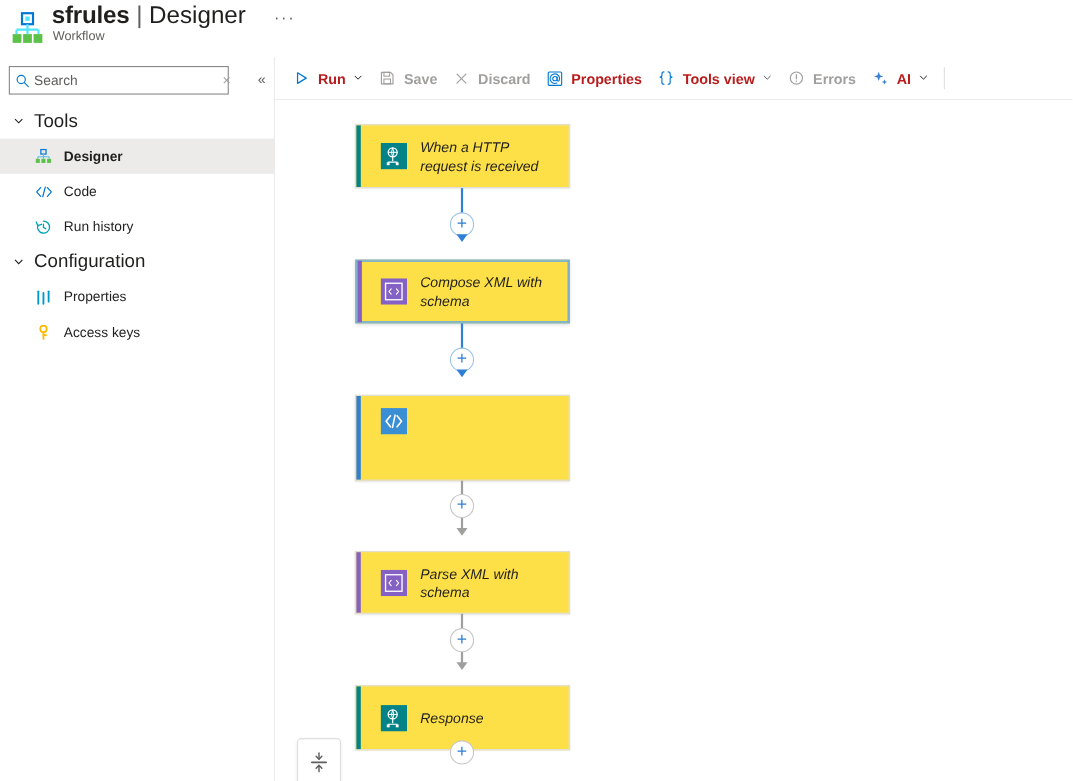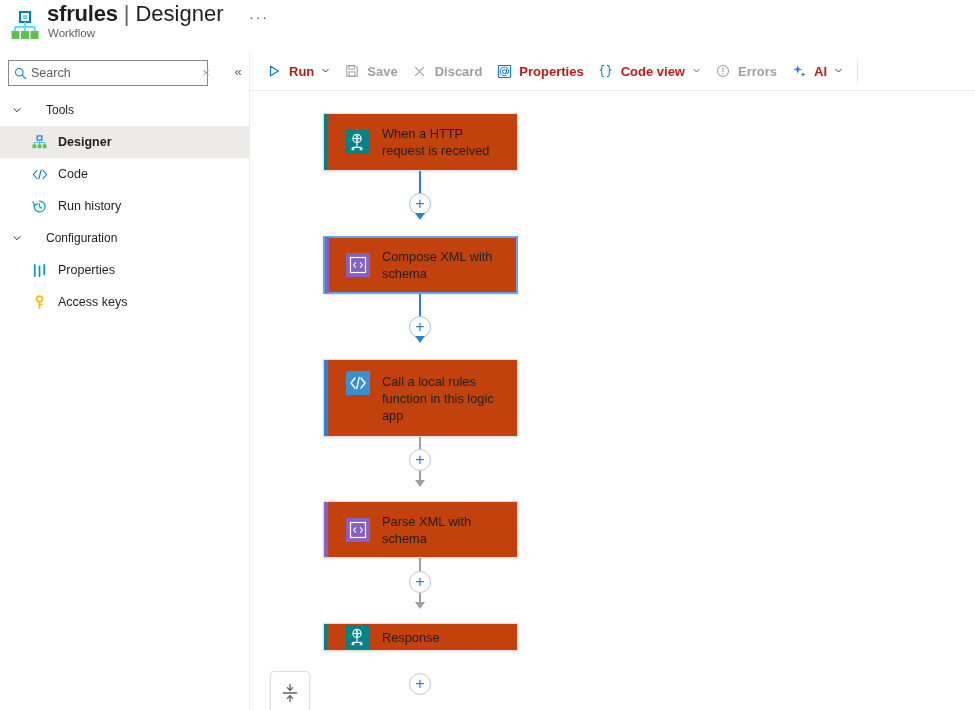--- a/index.html
+++ b/index.html
@@ -35,44 +35,44 @@
                   color: #323130; background: transparent; padding: 0; }
   .search-input::placeholder { color: #605e5c; }
   .pin-btn { position: absolute; left: 196px; top: 11px; width: 20px; height: 20px;
              color: #a19f9d; font-size: 13px; text-align: center; line-height: 20px; cursor: pointer; }
   .collapse-btn { position: absolute; left: 228px; top: 10px; width: 20px; height: 20px;
                   color: #605e5c; font-size: 13px; text-align: center; line-height: 20px; cursor: pointer; }
 
   .nav { position: absolute; left: 0; top: 42px; width: 250px; }
   .nav-group { height: 32px; display: flex; align-items: center; padding-left: 12px; cursor: pointer; }
   .nav-group .chev { width: 18px; color: #201f1e; font-size: 9px; display: flex; align-items: center; }
-  .nav-group .glabel { font-size: 12px; color: #201f1e; margin-left: 16px; }
+  .nav-group .glabel { font-size: 17px; color: #201f1e; margin-left: 1px; }
   .nav-item { height: 32px; display: flex; align-items: center; padding-left: 32px; cursor: pointer; }
   .nav-item.selected { background: #edebe9; }
   .nav-item .ico { width: 22px; height: 16px; display: flex; align-items: center; }
   .nav-item .label { font-size: 12.5px; color: #201f1e; margin-left: 4px; }
   .nav-item.selected .label { font-weight: bold; }
 
   
   .toolbar { position: absolute; left: 250px; top: 52px; width: 725px; height: 39px;
              background: #fff; border-bottom: 1px solid #edebe9; display: flex; align-items: center; }
   .tb { display: flex; align-items: center; height: 39px; padding: 0 6px; cursor: pointer; white-space: nowrap; }
   .tb .tico { display: flex; align-items: center; justify-content: center; width: 20px; margin-right: 5px; }
   .tb .tlabel { font-size: 13px; font-weight: bold; color: #b91c1c; }
   .tb .tchev { font-size: 8px; color: #201f1e; margin-left: 7px; }
   .tb.disabled .tlabel, .tb.disabled .tchev { color: #a19f9d; font-weight: bold; }
   .tb-sep { width: 1px; height: 20px; background: #e1dfdd; margin: 0 8px; }
 
   
   .canvas { position: absolute; left: 250px; top: 91px; width: 725px; height: 619px;
             background: #fff; overflow: hidden; }
 
-  .node { position: absolute; background: #c2410c; border: 1px solid #e1dfdd;
+  .node { position: absolute; background: #fde047; border: 1px solid #e1dfdd;
           box-shadow: 0 1px 2px rgba(0,0,0,0.10), 0 0 1px rgba(0,0,0,0.08);
-          display: flex; align-items: center; cursor: pointer; }
+          display: flex; align-items: center; cursor: pointer; font-style: italic; }
   .node.selected { border: 1px solid #5aa7ef; box-shadow: 0 0 0 1px #5aa7ef inset, 0 1px 3px rgba(0,0,0,0.12); }
   .node .accent { position: absolute; left: 0; top: 0; bottom: 0; width: 4px; }
   .node.selected .accent { left: 1px; }
   .node .nico { position: absolute; left: 22px; width: 24px; height: 24px;
                 display: flex; align-items: center; justify-content: center; }
   .node .ntext { position: absolute; left: 58px; right: 10px; font-size: 12.8px; color: #201f1e;
                  line-height: 17px; }
 
   .conn { position: absolute; width: 2px; background: #a19f9d; }
   .conn.blue { background: #2f7fd7; }
@@ -256,21 +256,21 @@
       <span class="tlabel">Properties</span>
     </div>
 
     <div class="tb">
       <span class="tico">
         <svg width="15" height="14" viewBox="0 0 16 14">
           <path d="M6 1 q-2 0 -2 2 v1.5 q0 1.5 -2.2 1.5 q2.2 0 2.2 1.5 V11 q0 2 2 2" fill="none" stroke="#0078d4" stroke-width="1.1" stroke-linecap="round"></path>
           <path d="M10 1 q2 0 2 2 v1.5 q0 1.5 2.2 1.5 q-2.2 0 -2.2 1.5 V11 q0 2 -2 2" fill="none" stroke="#0078d4" stroke-width="1.1" stroke-linecap="round"></path>
         </svg>
       </span>
-      <span class="tlabel">Code view</span>
+      <span class="tlabel">Tools view</span>
       <span class="tchev">
         <svg width="9" height="9" viewBox="0 0 12 12">
             <path d="M2 4 L6 8 L10 4" fill="none" stroke="#605e5c" stroke-width="1.2"></path>
           </svg>
       </span>
     </div>
 
     <div class="tb disabled">
       <span class="tico">
         <svg width="14" height="14" viewBox="0 0 16 16">
@@ -342,21 +342,20 @@
     <div class="node" style="left:73px; top:268px; width:195px; height:78px;">
       <span class="accent" style="background:#2f7fd7;"></span>
       <span class="nico" style="top:11px;">
         <svg width="24" height="24" viewBox="0 0 24 24">
           <rect x="0" y="0" width="24" height="24" fill="#3a8fd4"></rect>
           <path d="M9 7 L5 12 L9 17" fill="none" stroke="#ffffff" stroke-width="1.5" stroke-linecap="round" stroke-linejoin="round"></path>
           <path d="M15 7 L19 12 L15 17" fill="none" stroke="#ffffff" stroke-width="1.5" stroke-linecap="round" stroke-linejoin="round"></path>
           <path d="M13.2 6.4 L10.8 17.6" stroke="#ffffff" stroke-width="1.4" stroke-linecap="round"></path>
         </svg>
       </span>
-      <span class="ntext" style="top:13px;">Call a local rules function in this logic app</span>
     </div>
 
     <div class="conn" style="left:169px; top:346px; height:45px;"></div>
     <div class="plus" style="left:159px; top:358px;">+</div>
     <div class="arrow" style="left:165px; top:389px;"></div>
 
     <div class="node" style="left:73px; top:410px; width:195px; height:57px;">
       <span class="accent" style="background:#8661c5;"></span>
       <span class="nico">
         <svg width="24" height="24" viewBox="0 0 24 24">
@@ -365,21 +364,21 @@
           <path d="M9.6 9.6 L7.6 12 L9.6 14.4 M14.4 9.6 L16.4 12 L14.4 14.4" fill="none" stroke="#ffffff" stroke-width="1.05" stroke-linecap="round" stroke-linejoin="round"></path>
         </svg>
       </span>
       <span class="ntext">Parse XML with schema</span>
     </div>
 
     <div class="conn" style="left:169px; top:467px; height:46px;"></div>
     <div class="plus" style="left:159px; top:480px;">+</div>
     <div class="arrow" style="left:165px; top:511px;"></div>
 
-    <div class="node" style="left:73px; top:532px; width:195px; height:28px;">
+    <div class="node" style="left:73px; top:532px; width:195px; height:59px;">
       <span class="accent" style="background:#038387;"></span>
       <span class="nico">
         <svg width="24" height="24" viewBox="0 0 24 24">
           <rect x="0" y="0" width="24" height="24" fill="#038387"></rect>
           <circle cx="11" cy="8.5" r="4.1" fill="none" stroke="#ffffff" stroke-width="1.2"></circle>
           <path d="M6.9 8.5 H15.1 M11 4.4 q2.2 4.1 0 8.2 M11 4.4 q-2.2 4.1 0 8.2" stroke="#ffffff" stroke-width="0.9" fill="none"></path>
           <path d="M11 12.6 V16 M7 17.4 H15" stroke="#ffffff" stroke-width="1.1" stroke-linecap="round"></path>
           <rect x="5.6" y="17.6" width="2.6" height="2.6" fill="#ffffff"></rect>
           <rect x="13.8" y="17.6" width="2.6" height="2.6" fill="#ffffff"></rect>
         </svg>

